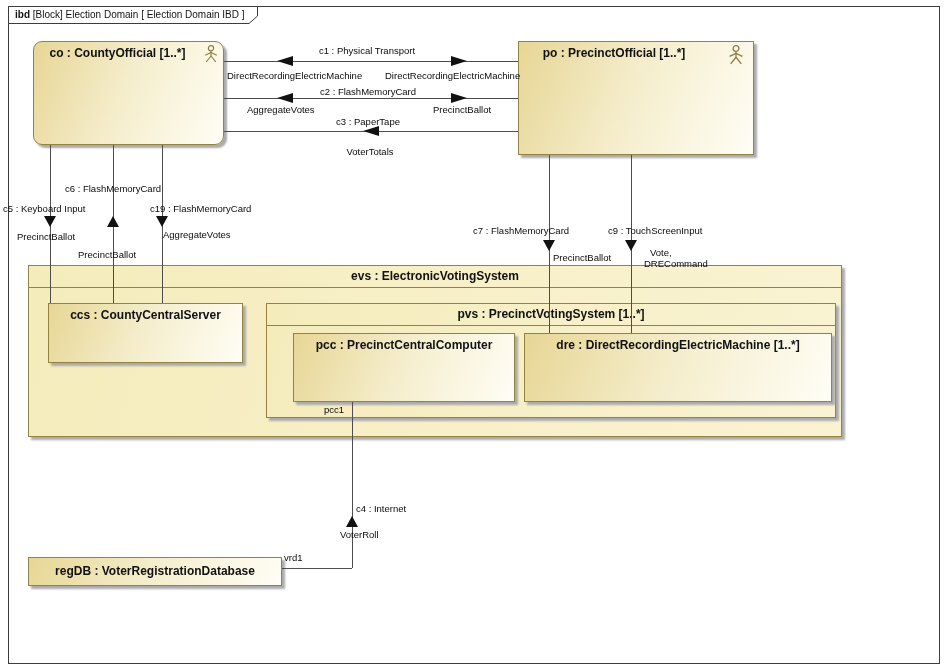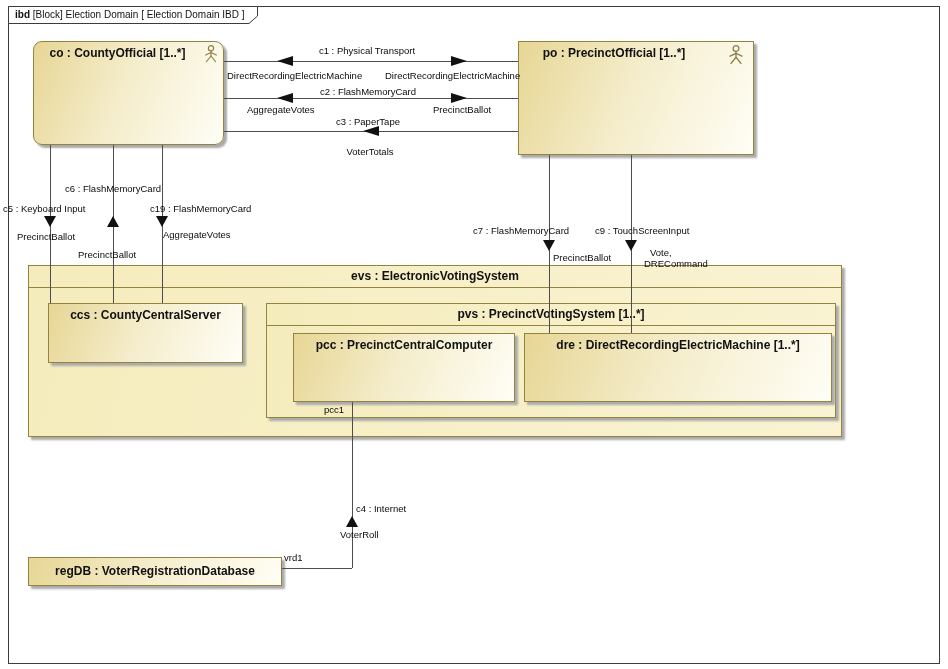--- a/index.html
+++ b/index.html
@@ -125,21 +125,21 @@
   <div class="lbl" style="left:123px;top:203px;margin-left:27px;">c19 : FlashMemoryCard</div>
   <div class="lbl" style="left:17px;top:231px;">PrecinctBallot</div>
   <div class="lbl" style="left:163px;top:229px;">AggregateVotes</div>
   <div class="lbl" style="left:78px;top:249px;">PrecinctBallot</div>
 
   <div class="vline" style="left:549px;top:155px;height:178px;"></div>
   <div class="vline" style="left:631px;top:155px;height:178px;"></div>
   <div class="arr arr-down" style="left:543px;top:240px;"></div>
   <div class="arr arr-down" style="left:625px;top:240px;"></div>
   <div class="lbl" style="left:473px;top:225px;">c7 : FlashMemoryCard</div>
-  <div class="lbl" style="left:595px;top:225px;">c9 : TouchScreenInput</div>
+  <div class="lbl" style="left:608px;top:225px;">c9 : TouchScreenInput</div>
   <div class="lbl" style="left:553px;top:252px;">PrecinctBallot</div>
   <div class="lbl" style="left:650px;top:247px;">Vote,</div>
   <div class="lbl" style="left:607px;top:258px;margin-left:37px;">DRECommand</div>
 
   <div class="vline" style="left:352px;top:402px;height:166px;"></div>
   <div class="hline" style="left:282px;top:568px;width:70px;"></div>
   <div class="arr arr-up" style="left:346px;top:516px;"></div>
   <div class="lbl" style="left:356px;top:503px;">c4 : Internet</div>
   <div class="lbl" style="left:340px;top:529px;">VoterRoll</div>
   <div class="lbl" style="left:324px;top:404px;">pcc1</div>

